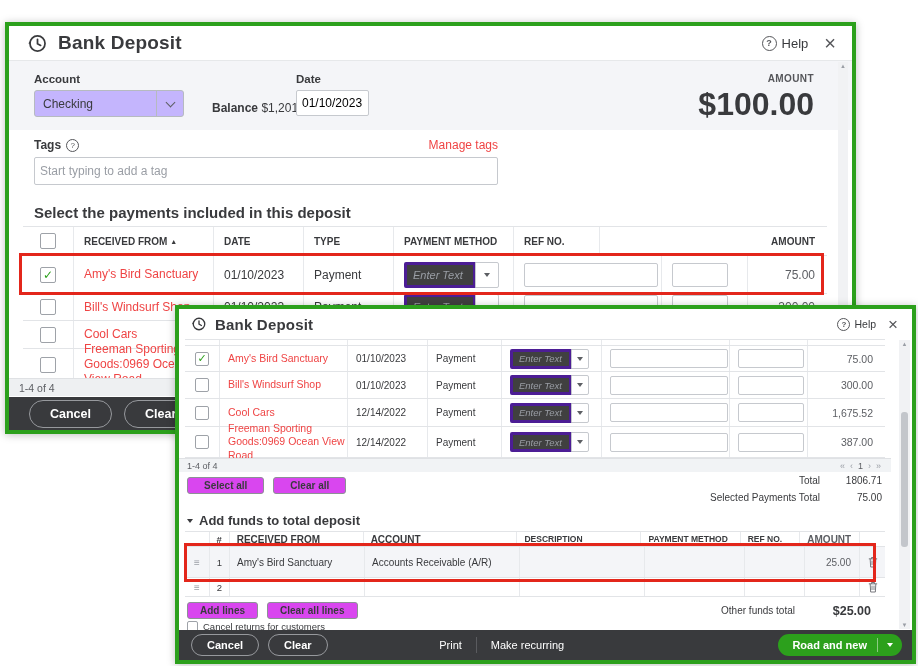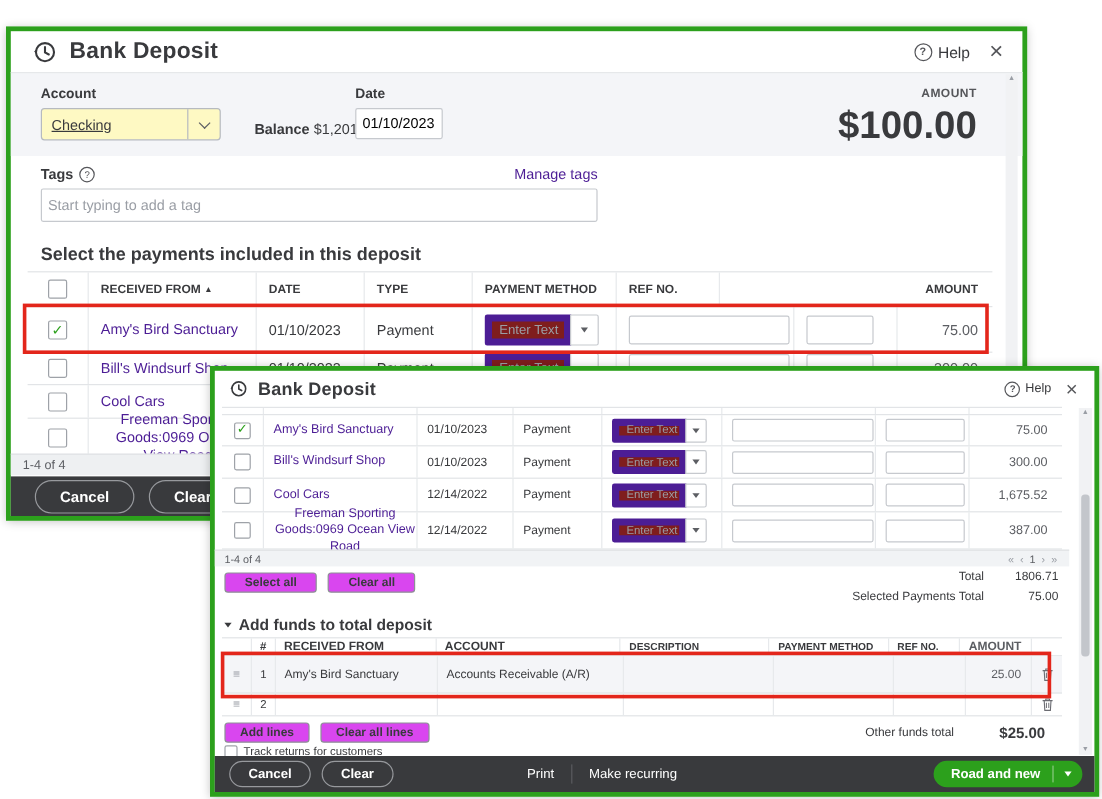--- a/index.html
+++ b/index.html
@@ -10,23 +10,23 @@
   #win2 { left:175px; top:305px; width:741px; height:359px; z-index:2; }
 
   
   .whead { display:flex; align-items:center; }
   .wtitle { font-weight:bold; letter-spacing:.2px; }
   .help-group { display:flex; align-items:center; }
   .qcirc { border:1.4px solid #55565a; border-radius:50%; display:flex; align-items:center; justify-content:center; font-weight:bold; color:#55565a; }
   .close-x { color:#55565a; line-height:1; cursor:pointer; }
   .cbx { border:1.3px solid #9ea2a8; border-radius:2px; background:#fff; display:flex; align-items:center; justify-content:center; }
   .chk { color:#2ca01c; font-weight:bold; line-height:1; }
-  .link { color:#4c1d95;text-align:center; }
+  .link { color:#ef4444; }
   .combo { display:flex; align-items:stretch; }
-  .combo-text { border:6px solid #4c1d95; border-radius:2px 0 0 2px; background:#7f1d1d; color:#9a9ea5; display:flex; align-items:center; padding-left:6px; }
+  .combo-text { border:3px solid #4c1d95; border-radius:2px 0 0 2px; background:#404040; color:#9a9ea5; font-style:italic; display:flex; align-items:center; padding-left:6px; }
   .combo-arrow { border:1px solid #c6c9ce; border-left:1px solid #c6c9ce; margin-left:-1px; border-radius:0 2px 2px 0; background:#fff; display:flex; align-items:center; justify-content:center; }
   .tri { width:0; height:0; border-left:3.5px solid transparent; border-right:3.5px solid transparent; border-top:4.5px solid #5c5e63; }
   .chev { width:7px; height:7px; border-right:1.6px solid #5c5e63; border-bottom:1.6px solid #5c5e63; transform:rotate(45deg); margin-top:-3px; }
   input.box { border:1px solid #c6c9ce; border-radius:2px; background:#fff; padding:0 5px; font-family:inherit; }
   input.box::placeholder { color:#9a9ea5; }
   .dark-footer { position:absolute; left:0; right:0; bottom:0; background:#393a3d; display:flex; align-items:center; }
   .pill { border:1px solid #97999d; border-radius:15px; background:transparent; color:#fff; font-weight:bold; font-family:inherit; cursor:pointer; }
   .redbox { position:absolute; border:3px solid #e3261b; z-index:6; pointer-events:none; }
   .wbtn { background:#d946ef; border:1px solid #8d9096; border-radius:3px; font-family:inherit; color:#393a3d; cursor:pointer; }
   .scrollbar { position:absolute; background:#f1f2f4; display:flex; flex-direction:column; align-items:center; }
@@ -36,21 +36,21 @@
   
   .w1-head { height:34px; padding:0 16px 0 18px; }
   .w1-clock { width:21px; height:21px; }
   .w1-title { font-size:19px; margin-left:10px; }
   .w1-help { margin-left:auto; gap:5px; font-size:13px; }
   .w1-help .qcirc { width:15px; height:15px; font-size:9px; }
   .w1-close { font-size:20px; margin-left:16px; }
   .w1-band { position:absolute; left:0; top:34px; width:100%; height:70px; background:#f4f5f8; border-top:1px solid #e6e8ea; }
   .fld-label { font-size:11.5px; font-weight:bold; color:#393a3d; margin-bottom:5px; }
   .w1-acct { position:absolute; left:25px; top:12px; }
-  .w1-select { width:150px; height:27px; background:#fef9c3; border:1px solid #b6bac0; border-radius:3px; display:flex; align-items:center;text-decoration:underline; }
+  .w1-select { width:150px; height:27px; background:#c4b5fd; border:1px solid #b6bac0; border-radius:3px; display:flex; align-items:center; }
   .w1-select-val { flex:1; padding-left:8px; font-size:12px; }
   .w1-select-arr { width:27px; height:100%; border-left:1px solid #b6bac0; display:flex; align-items:center; justify-content:center; }
   .w1-balance { position:absolute; left:203px; top:40px; font-size:12px; white-space:nowrap; }
   .w1-balance b { font-weight:bold; }
   .w1-date { position:absolute; left:287px; top:12px; }
   .w1-date input { width:73px; height:26px; font-size:12px; }
   .w1-amount { position:absolute; right:38px; top:12px; text-align:right; }
   .w1-amount-label { font-size:10px; font-weight:bold; letter-spacing:.4px; color:#55565a; }
   .w1-amount-value { font-size:32px; font-weight:800; margin-top:2px; }
   .w1-tags { position:absolute; left:25px; top:112px; width:464px; }
@@ -541,21 +541,21 @@
     <button class="wbtn">Add lines</button>
     <button class="wbtn">Clear all lines</button>
     <span class="w2-other">
       <span class="w2-other-label">Other funds total</span>
       <span class="w2-other-val">$25.00</span>
     </span>
   </div>
 
   <div class="w2-track">
     <span class="cbx"></span>
-    <span>Track returns for customers</span>
+    <span>Cancel returns for customers</span>
   </div>
 
   <div class="dark-footer w2-footer">
     <button class="pill">Cancel</button>
     <button class="pill">Clear</button>
     <span class="w2-mid">
       <span>Print</span>
       <span class="w2-mid-div"></span>
       <span>Make recurring</span>
     </span>

